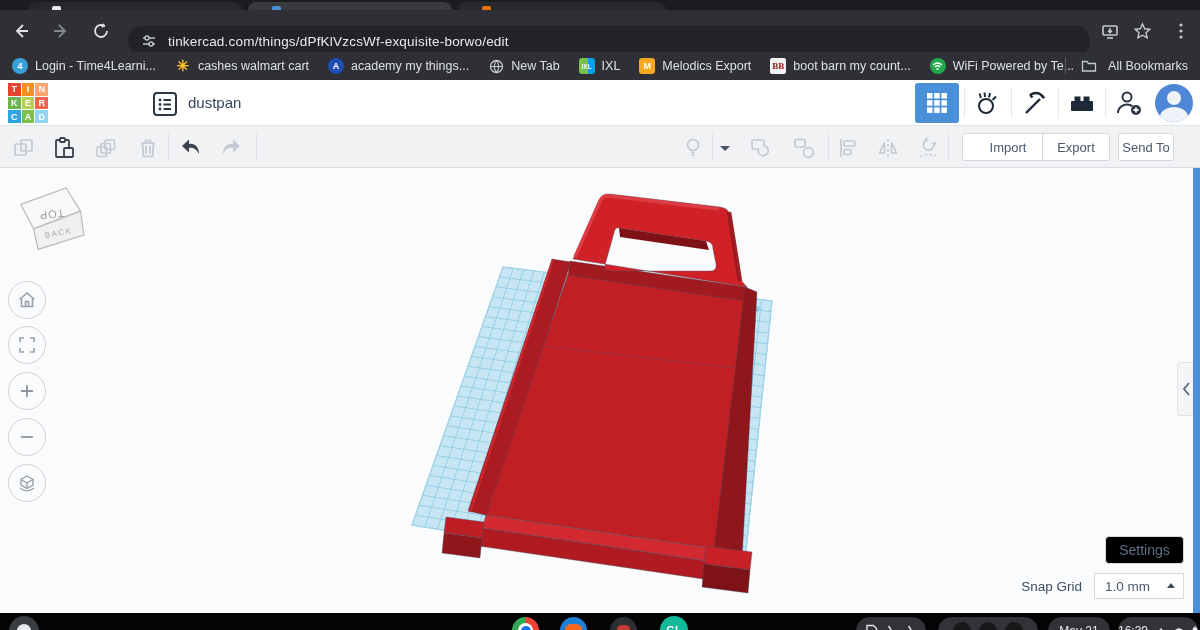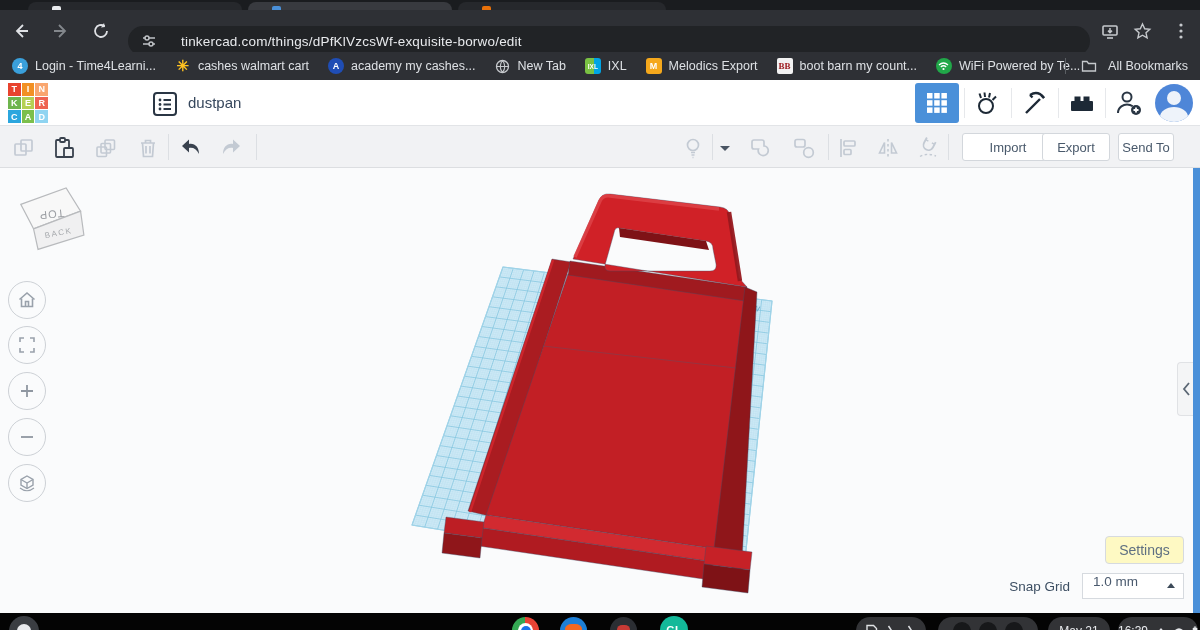--- a/index.html
+++ b/index.html
@@ -11,21 +11,21 @@
   #tabstrip { position:absolute; left:0; top:0; width:1200px; height:10px; background:#1a1c1f; }
   .tab { position:absolute; top:2px; height:12px; border-radius:8px 8px 0 0; background:#26282c; }
   .tab.active { background:#383a3f; }
   .tab .fav { position:absolute; left:24px; top:4px; width:9px; height:9px; border-radius:2px; }
   #btoolbar { position:absolute; left:0; top:10px; width:1200px; height:42px; background:#2e3035; }
   .nav-glyph { position:absolute; top:8px; width:26px; height:26px; display:flex; align-items:center;
                justify-content:center; color:#dfe1e5; font-size:17px; border-radius:50%; }
   #omnibox { position:absolute; left:128px; top:16px; width:962px; height:30px; background:#212326;
              border-radius:15px; display:flex; align-items:center; }
   #omni-ico { margin-left:13px; }
-  #omni-url { margin-left:24px; color:#e8eaed; font-size:13.5px; letter-spacing:.2px; }
+  #omni-url { margin-left:11px; color:#e8eaed; font-size:13.5px; letter-spacing:.2px; }
   #bookmarks { position:absolute; left:0; top:52px; width:1200px; height:28px; background:#2e3035;
                display:flex; align-items:center; padding-left:12px; gap:19px; }
   .bm { display:flex; align-items:center; gap:7px; color:#dde0e4; font-size:12.5px; white-space:nowrap; }
   .fv { width:16px; height:16px; border-radius:50%; display:flex; align-items:center; justify-content:center;
         font-weight:bold; color:#fff; font-size:9px; flex:0 0 16px; }
   #bm-right { position:absolute; right:12px; top:0; height:28px; display:flex; align-items:center; gap:11px;
               color:#dde0e4; font-size:12.5px; }
   #bm-sep { width:1px; height:16px; background:#5b5f64; margin-right:4px; }
 
   
@@ -61,27 +61,27 @@
   
   #viewport { position:absolute; left:0; top:168px; width:1200px; height:445px; background:#fafbfc; overflow:hidden; }
   #scene { position:absolute; left:0; top:-168px; width:1200px; height:630px; }
   .navbtn { position:absolute; left:8px; width:38px; height:38px; border:1px solid #cdd1d6;
             border-radius:50%; display:flex; align-items:center; justify-content:center; background:transparent; }
   #viewcube { position:absolute; left:12px; top:10px; }
   #side-strip { position:absolute; right:0; top:0; width:7px; height:445px; background:#4a90d9; }
   #panel-tab { position:absolute; right:7px; top:194px; width:16px; height:54px; background:#f4f5f6;
                border:1px solid #e0e2e5; border-right:none; border-radius:4px 0 0 4px;
                display:flex; align-items:center; justify-content:center; }
-  #settings-btn { position:absolute; right:16px; top:368px; width:79px; height:28px; background:#fef9c3;
+  #settings-btn { position:absolute; right:16px; top:368px; width:79px; height:28px; background:#000000;
                   border:1px solid #d6dadf; border-radius:4px; color:#5f7082; font-size:14px;
                   display:flex; align-items:center; justify-content:center; }
   #snapgrid { position:absolute; right:16px; top:405px; height:26px; display:flex; align-items:center; gap:12px; }
   #snap-label { color:#3d4f63; font-size:13.5px; }
-  #snap-dd { width:102px; height:26px; background:#fff; border:1px solid #d6dadf; border-radius:0;
-             display:flex; color:#4a5a6e; font-size:13.5px; padding-left:10px; position:relative; }
+  #snap-dd { width:90px; height:26px; background:#fff; border:1px solid #d6dadf; border-radius:0;
+             display:flex; align-items:center; color:#4a5a6e; font-size:13.5px; padding-left:10px; position:relative; }
   #snap-dd .caret { position:absolute; right:8px; top:9px; width:0; height:0; border-left:4px solid transparent;
                     border-right:4px solid transparent; border-bottom:5px solid #3c4a59; }
 
   
   #shelf { position:absolute; left:0; top:613px; width:1200px; height:17px; background:#040404; }
   .shelf-circ { position:absolute; border-radius:50%; }
   .pill { position:absolute; top:4px; height:28px; background:#323336; border-radius:14px;
           display:flex; align-items:center; justify-content:center; gap:8px; color:#e8eaed; font-size:12px; }
   svg { display:block; }
 </style>
@@ -152,21 +152,21 @@
     <div class="bm">
       <span class="fv" style="background:#3aa0dc;color:#fff">4</span>
       <span>Login - Time4Learni...</span>
     </div>
     <div class="bm">
       <span class="fv" style="background:transparent;color:#ffc220;font-size:15px">✳</span>
       <span>cashes walmart cart</span>
     </div>
     <div class="bm">
       <span class="fv" style="background:#1f4db5">A</span>
-      <span>academy my cashes...</span>
+      <span>academy my things...</span>
     </div>
     <div class="bm">
       <span class="fv" style="background:transparent">
         <svg width="15" height="15" viewBox="0 0 15 15">
             <circle cx="7.5" cy="7.5" r="6" stroke="#c6c9cd" stroke-width="1.3" fill="none"></circle>
             <path d="M1.5 7.5 H13.5 M7.5 1.5 C4.5 5 4.5 10 7.5 13.5 M7.5 1.5 C10.5 5 10.5 10 7.5 13.5" stroke="#c6c9cd" stroke-width="1.1" fill="none"></path>
           </svg>
       </span>
       <span>New Tab</span>
     </div>

